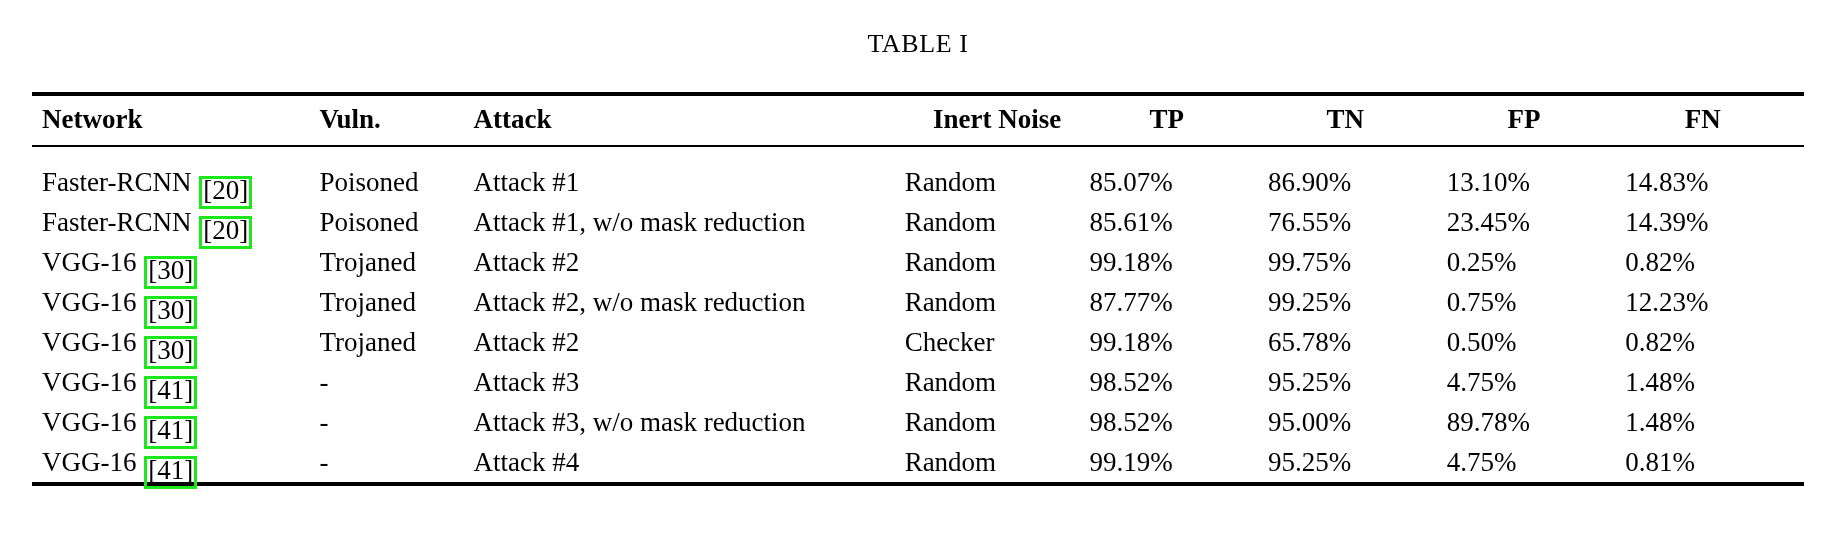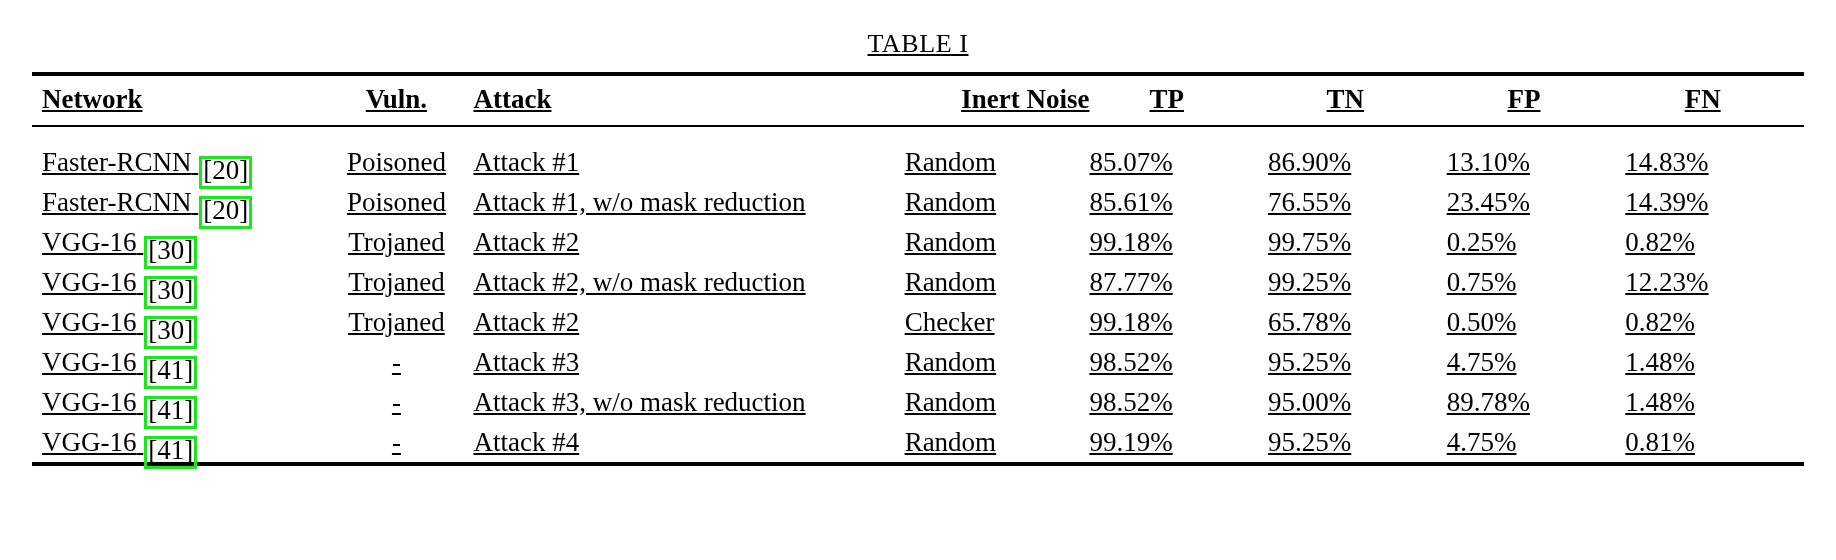--- a/index.html
+++ b/index.html
@@ -14,21 +14,20 @@
     font-family: "Liberation Serif", "DejaVu Serif", serif;
     color: #000000;
     overflow: hidden;
   }
 
   #page {
     position: relative;
     width: 1836px;
     height: 560px;
     box-sizing: border-box;
-    text-decoration: underline;
   }
 
   
   .caption-block {
     width: 100%;
     text-align: center;
     padding-top: 26px;
   }
   .table-number {
     font-size: 26px;
@@ -48,21 +47,21 @@
   .table-wrap {
     margin: 0 auto;
     padding: 0 32px;
     box-sizing: border-box;
     width: 1836px;
   }
   table.data-table {
     width: 100%;
     border-collapse: collapse;
     font-size: 27px;
-    margin-top: 11px;
+    margin-top: 31px;
   }
   table.data-table thead th {
     font-weight: bold;
     font-size: 27px;
     padding: 8px 0 10px 0;
     white-space: nowrap;
   }
   table.data-table tbody td {
     padding: 4px 0 3px 0;
     white-space: nowrap;
@@ -76,27 +75,27 @@
   .rule-bottom td {
     border-bottom: 4px solid #000;
   }
 
   tr.head-row th {
     border-bottom: 2px solid #000;
   }
 
   
   .col-network  { text-align: left;  width: 270px; padding-left: 10px !important; }
-  .col-vuln     { text-align: center;  width: 150px; }
+  .col-vuln     { text-align: left;  width: 150px; }
   .col-attack   { text-align: left;  width: 420px; }
   .col-noise    { text-align: left;  width: 180px; }
   .col-num      { text-align: left; width: 150px; padding-right: 24px !important; }
 
   thead th.col-num { text-align: center; padding-right: 24px !important; }
-  thead th.col-noise { text-align: right; }
+  thead th.col-noise { text-align: center; }
 
   
   .spacer-row td { height: 8px; padding: 0; }
 
   
   .cite-box {
     display: inline-block;
     border: 3px solid #1ae81a;
     padding: 0px 1px;
     margin: 0 0 0 1px;

